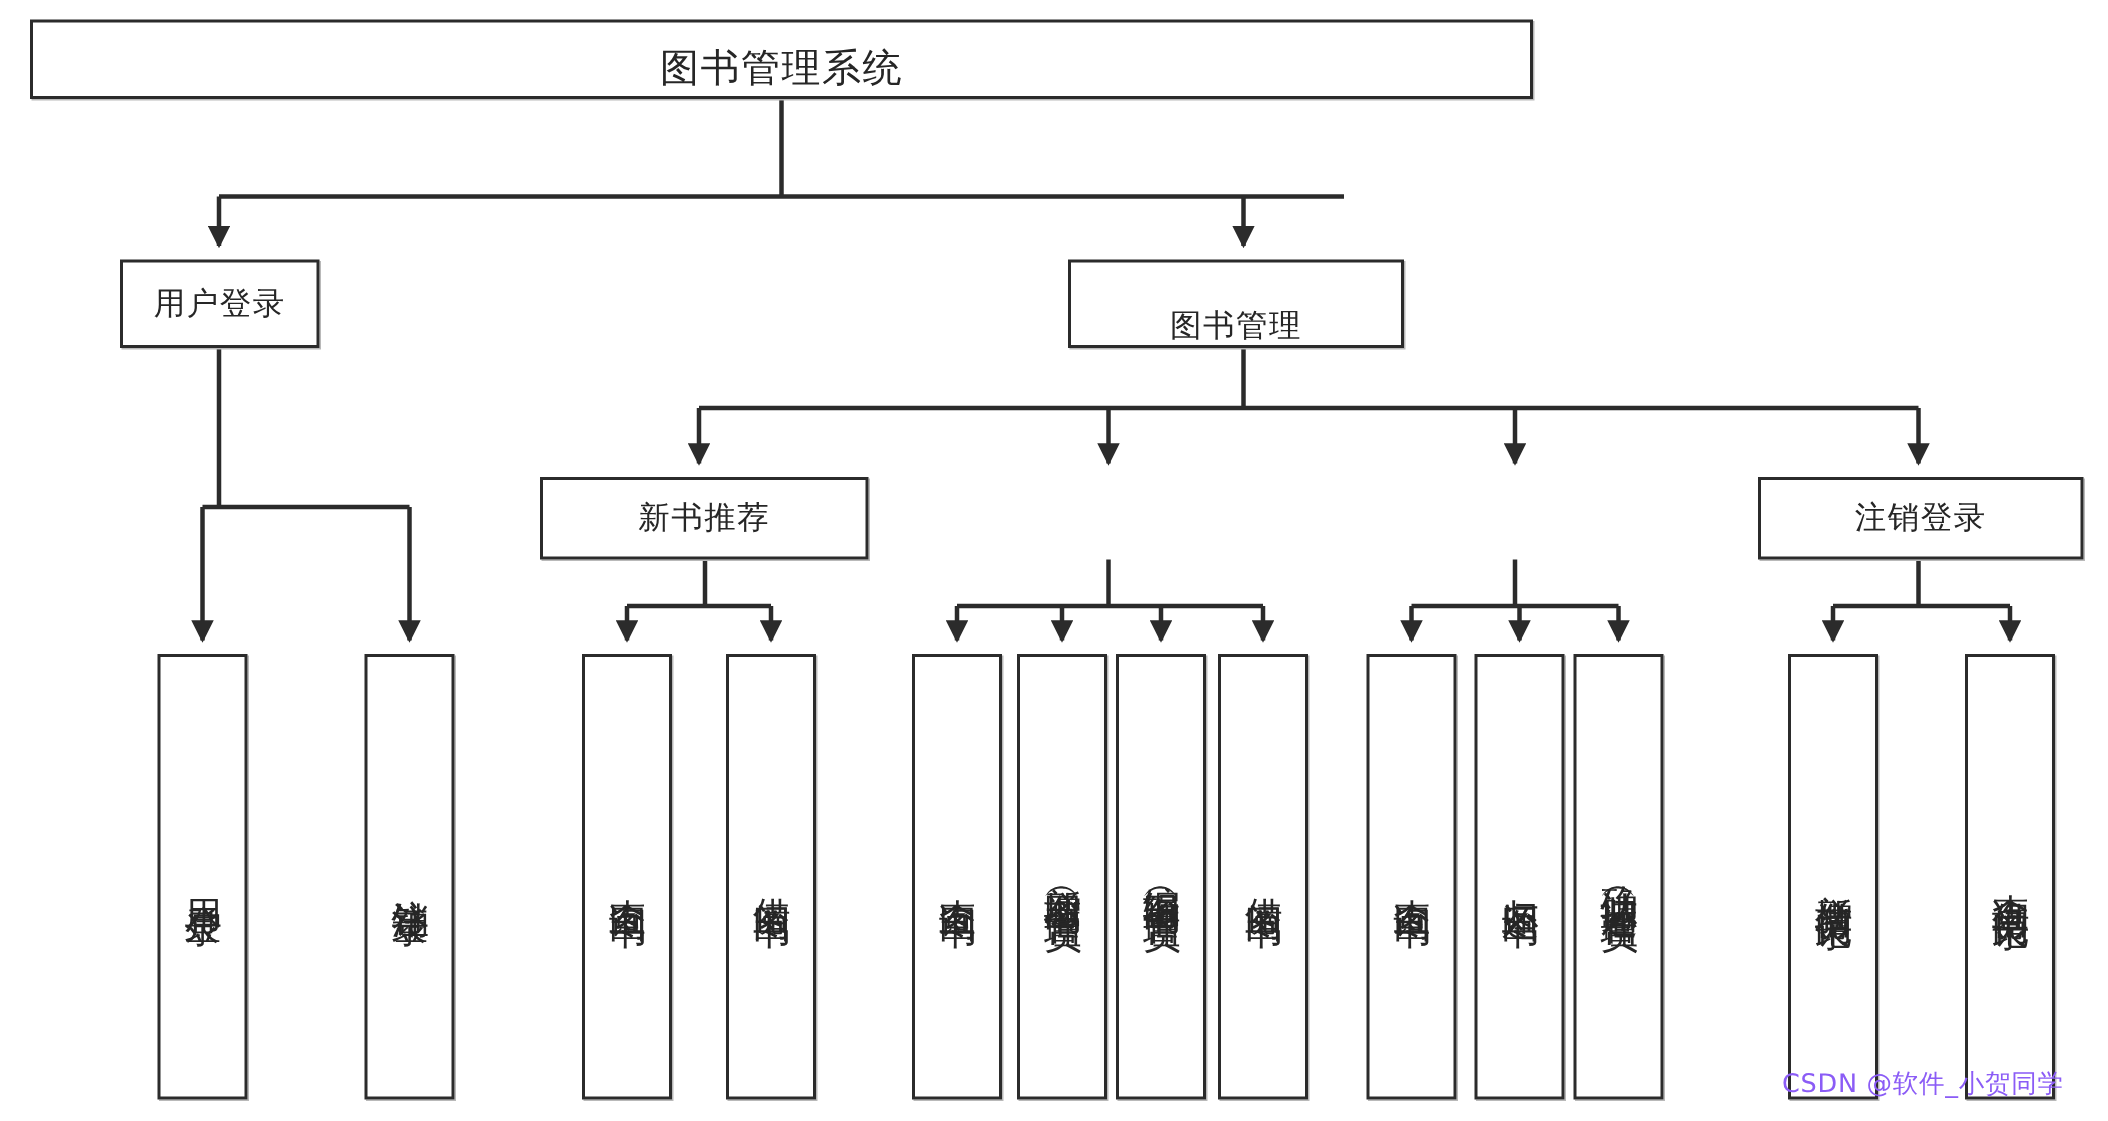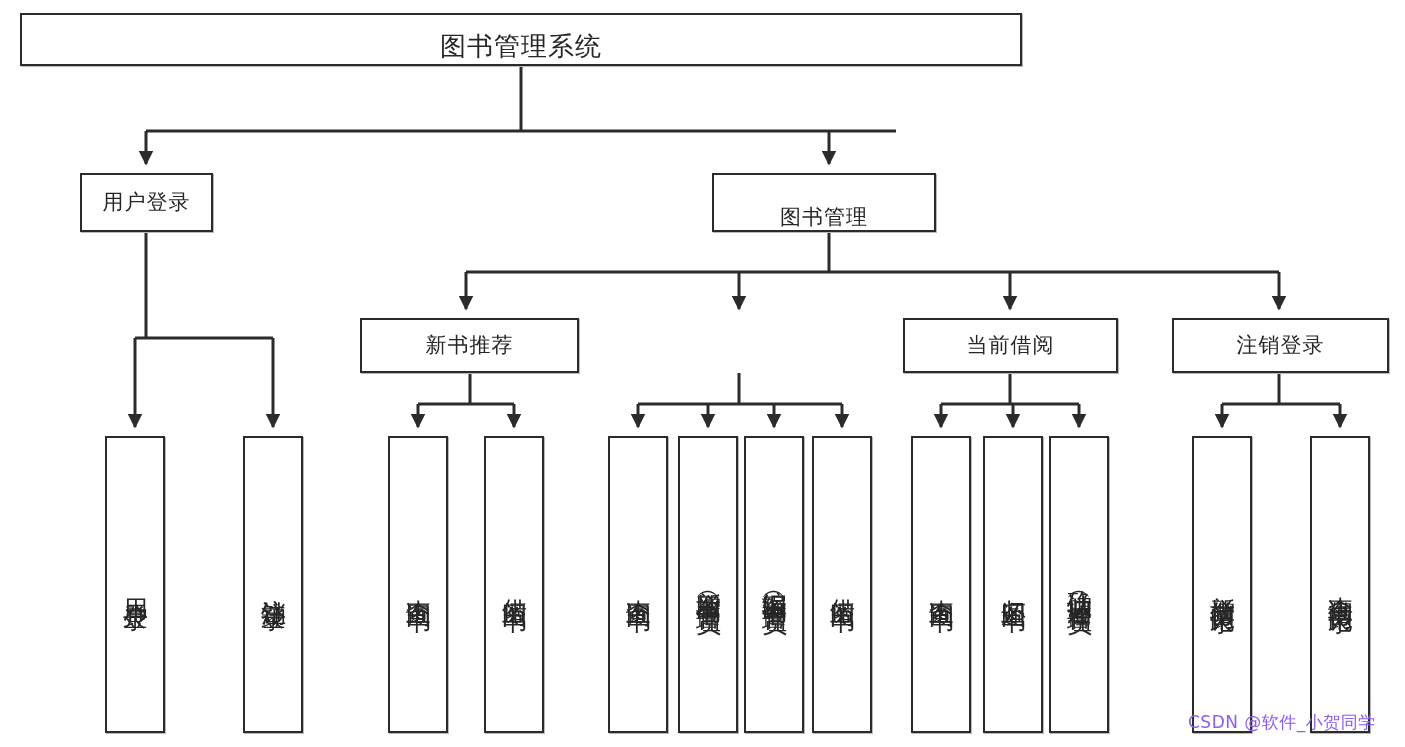--- a/index.html
+++ b/index.html
@@ -138,23 +138,20 @@
   <div class="node" id="node-user-login">
     <span class="label">用户登录</span>
   </div>
   <div class="node" id="node-book-mgmt">
     <span class="label">图书管理</span>
   </div>
 
   <div class="node" id="node-new-book-rec">
     <span class="label">新书推荐</span>
   </div>
-  <div class="node" id="node-current-borrow">
-    <span class="label">当前借阅</span>
-  </div>
   <div class="node" id="node-borrow-record">
     <span class="label">注销登录</span>
   </div>
 
   <div class="node leaf" id="leaf-user-login">
     <span class="label">用户登录</span>
   </div>
   <div class="node leaf" id="leaf-user-logout">
     <span class="label">注销登录</span>
   </div>

